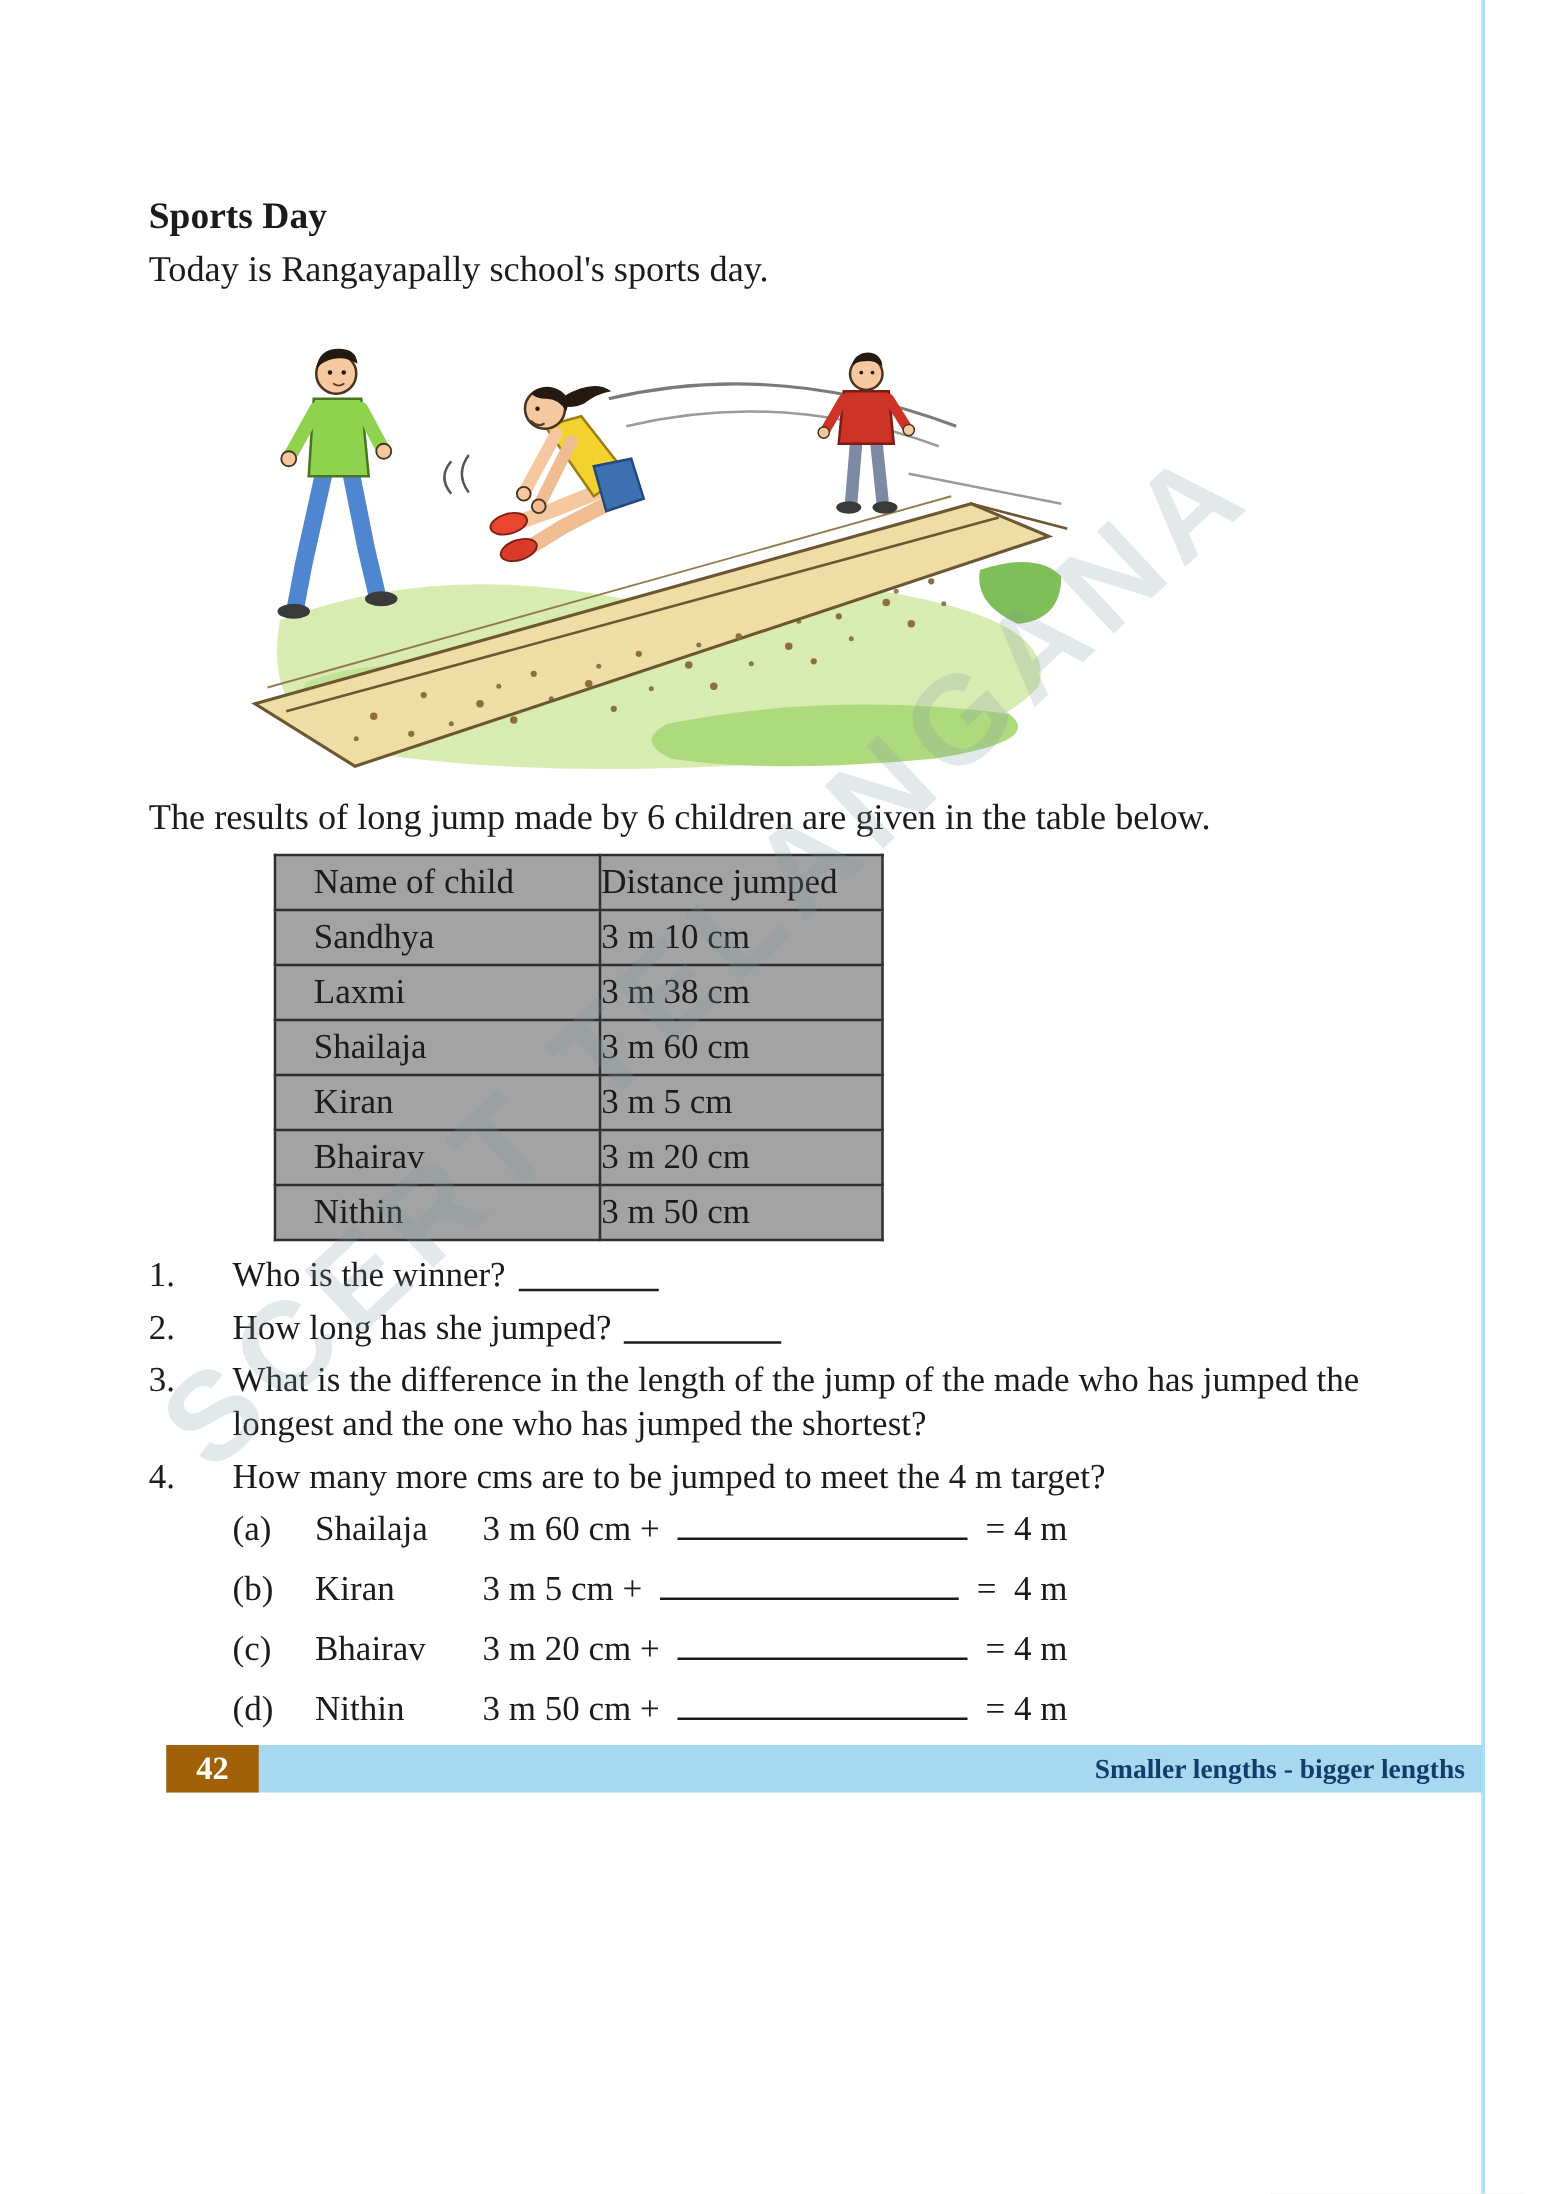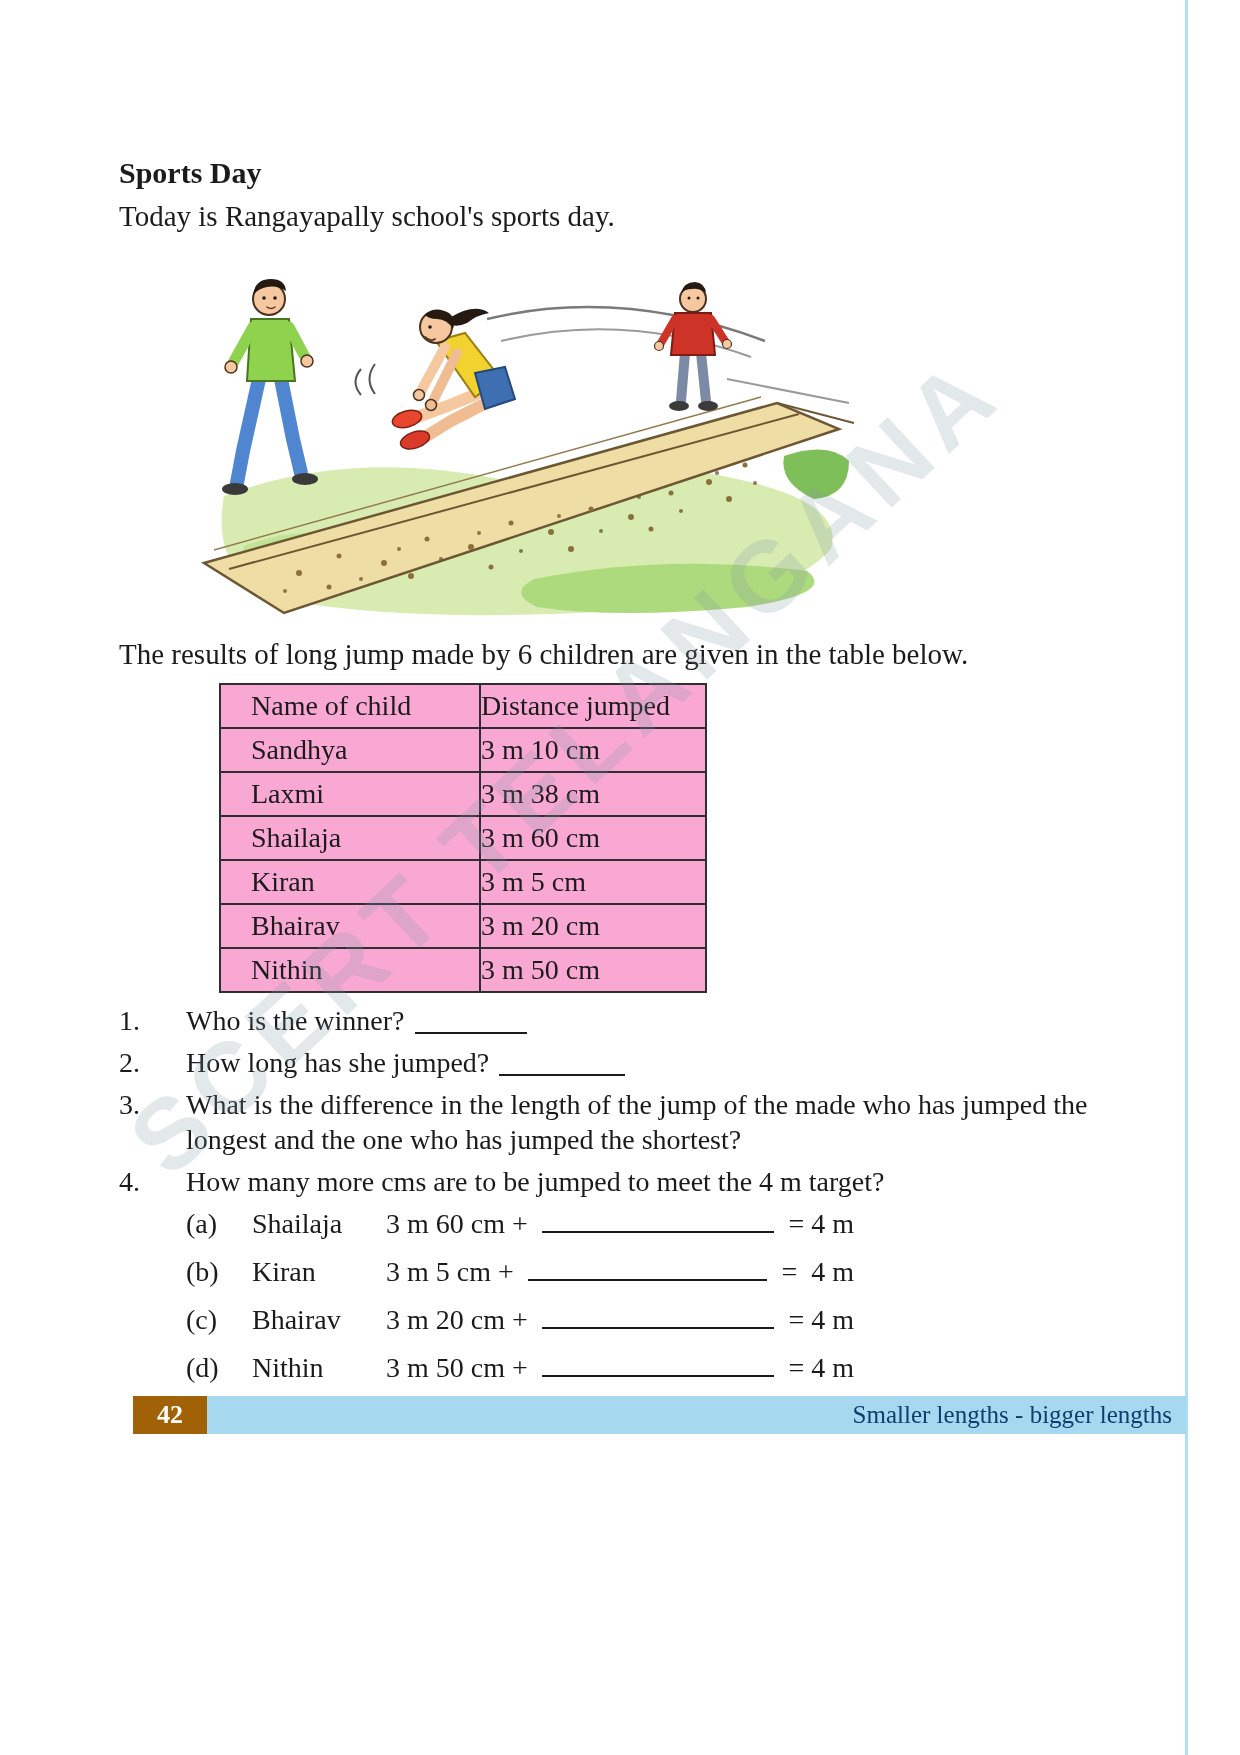--- a/index.html
+++ b/index.html
@@ -15,21 +15,21 @@
     color:rgba(128,150,162,0.22);z-index:3;pointer-events:none;
   }
   .right-rule{position:absolute;left:1185px;top:0;width:3px;height:1755px;background:#aee0f5;z-index:1;}
   .content{position:absolute;left:119px;top:156px;width:978px;z-index:2;}
   .title{font-size:30px;font-weight:bold;margin:0 0 10px 0;}
   .intro{font-size:29px;margin:0 0 18px 0;}
   .figure{margin-left:70px;width:665px;height:375px;margin-bottom:12px;}
   .caption{font-size:29px;margin:0 0 12px 0;}
   table.results{border-collapse:collapse;margin-left:100px;margin-bottom:10px;}
   table.results td{
-    border:2px solid #2f2f2f;background:#f9a8d4;
+    border:2px solid #2f2f2f;background:#a3a3a3;
     font-size:28px;height:42px;padding:0;
   }
   .col-name{width:228px;text-align:left;padding-left:30px !important;}
   .col-dist{width:224px;text-align:left;}
   .questions{font-size:28px;}
   .q-row{display:flex;margin-bottom:6px;line-height:1.28;}
   .q-num{width:67px;flex:none;}
   .q-text{flex:1;}
   .blank{display:inline-block;border-bottom:2px solid #1b1b1b;height:20px;transform:translateY(4px);margin-left:10px;}
   .blank-1{width:112px;}
@@ -43,21 +43,21 @@
   .q4-result{flex:none;white-space:pre;}
   .footer-bar{
     position:absolute;left:133px;top:1396px;width:1053px;height:38px;
     background:#a6d8f0;display:flex;align-items:center;z-index:2;
   }
   .page-num-box{
     width:74px;height:38px;background:#a16207;color:#ffffff;
     display:flex;align-items:center;justify-content:center;
     font-size:26px;font-weight:bold;flex:none;
   }
-  .chapter{flex:1;text-align:right;padding-right:14px;font-size:25px;color:#103d6c;}
+  .chapter{flex:1;text-align:right;padding-right:14px;font-size:22px;color:#103d6c;font-weight:bold;}
 </style>
 </head>
 <body>
 
 <div class="page">
 
   <div class="watermark">SCERT TELANGANA</div>
   <div class="right-rule"></div>
 
   <div class="content">

